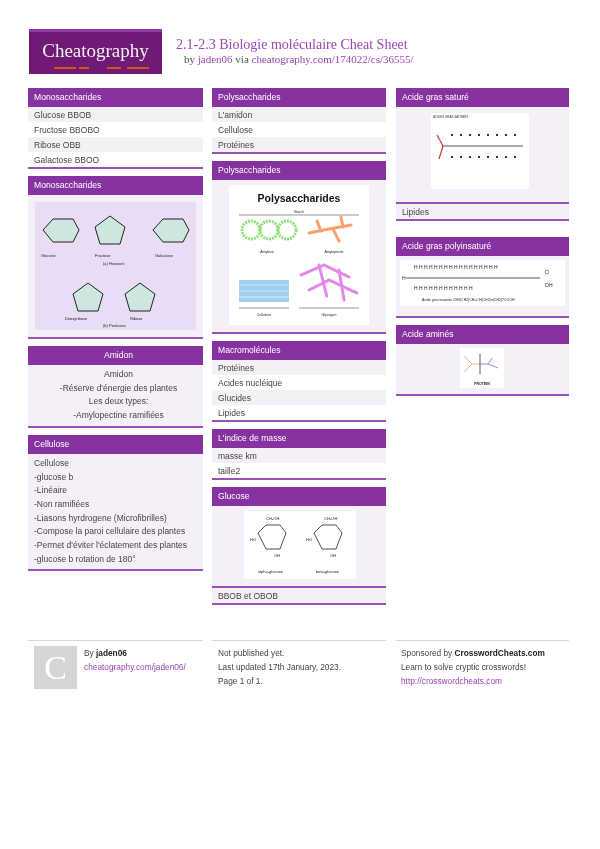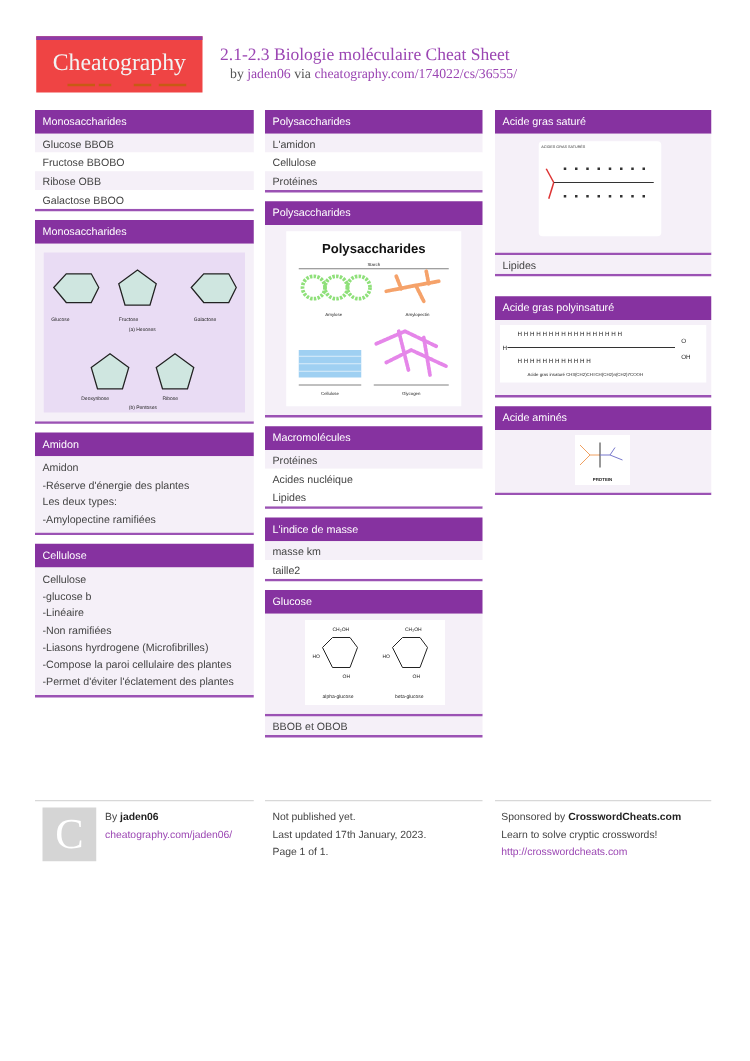--- a/index.html
+++ b/index.html
@@ -1,19 +1,19 @@
 <!DOCTYPE html>
 <html><head>
 <meta charset="utf-8">
 <style>
   * { box-sizing: border-box; margin: 0; padding: 0; }
   html, body { width: 600px; height: 849px; background: #ffffff; overflow: hidden; }
   body { position: relative; font-family: "Liberation Sans", sans-serif; color: #444; }
 
-  .logo { position: absolute; left: 29px; top: 29px; width: 133px; height: 45px; background: #ef4444; border-top: 3px solid #8e3ba6; }
+  .logo { position: absolute; left: 29px; top: 29px; width: 133px; height: 45px; background: #701a75; border-top: 3px solid #8e3ba6; }
   .logo-text { position: absolute; left: 0; right: 0; top: 8px; text-align: center; font-family: "Liberation Serif", serif; font-size: 19px; color: #f2f2f2; }
   .logo-underline { position: absolute; top: 35px; height: 1.5px; background: #c85a14; }
 
   .title { position: absolute; left: 176px; top: 37px; font-family: "Liberation Serif", serif; font-size: 14px; color: #9b46b3; }
   .byline { position: absolute; left: 184px; top: 53px; font-family: "Liberation Serif", serif; font-size: 11px; color: #555; }
   .byline .lnk { color: #9b46b3; }
 
   .col { position: absolute; top: 88px; }
   .col1 { left: 28px; width: 175px; }
   .col2 { left: 212px; width: 174px; }
@@ -82,40 +82,41 @@
             <text x="68" y="63">(a) Hexoses</text>
             <text x="30" y="118">Deoxyribose</text>
             <text x="95" y="118">Ribose</text>
             <text x="68" y="125">(b) Pentoses</text>
           </g>
         </svg>
       </div>
     </div>
   </div>
 
-  <div class="section" style="margin-top:6px;">
+  <div class="section" style="margin-top:6px;text-align:center;">
     <div class="section-header">Amidon</div>
     <div class="text-block">
       <div class="line">Amidon</div>
       <div class="line">-Réserve d'énergie des plantes</div>
       <div class="line">Les deux types:</div>
       <div class="line">-Amylopectine ramifiées</div>
     </div>
   </div>
 
   <div class="section">
     <div class="section-header">Cellulose</div>
     <div class="text-block">
       <div class="line">Cellulose</div>
       <div class="line">-glucose b</div>
       <div class="line">-Linéaire</div>
       <div class="line">-Non ramifiées</div>
       <div class="line">-Liasons hyrdrogene (Microfibrilles)</div>
       <div class="line">-Compose la paroi cellulaire des plantes</div>
       <div class="line">-Permet d'éviter l'éclatement des plantes</div>
+      <div class="line">-glucose b rotation de 180°</div>
     </div>
   </div>
 </div>
 
 <div class="col col2">
   <div class="section">
     <div class="section-header">Polysaccharides</div>
     <div class="row" style="background:#f5f0f8">L'amidon</div>
     <div class="row" style="background:#fff">Cellulose</div>
     <div class="row" style="background:#f5f0f8">Protéines</div>
@@ -162,20 +163,21 @@
           <text x="100" y="131" text-anchor="middle" font-size="3.5" fill="#222" font-family="Liberation Sans, sans-serif">Glycogen</text>
         </svg>
       </div>
     </div>
   </div>
 
   <div class="section" style="margin-top:6px;">
     <div class="section-header">Macromolécules</div>
     <div class="row" style="background:#f5f0f8">Protéines</div>
     <div class="row" style="background:#fff">Acides nucléique</div>
+    <div class="row" style="background:#f5f0f8">Glucides</div>
     <div class="row" style="background:#fff">Lipides</div>
   </div>
 
   <div class="section">
     <div class="section-header">L'indice de masse</div>
     <div class="row" style="background:#f5f0f8">masse km</div>
     <div class="row" style="background:#fff">taille2</div>
   </div>
 
   <div class="section">

